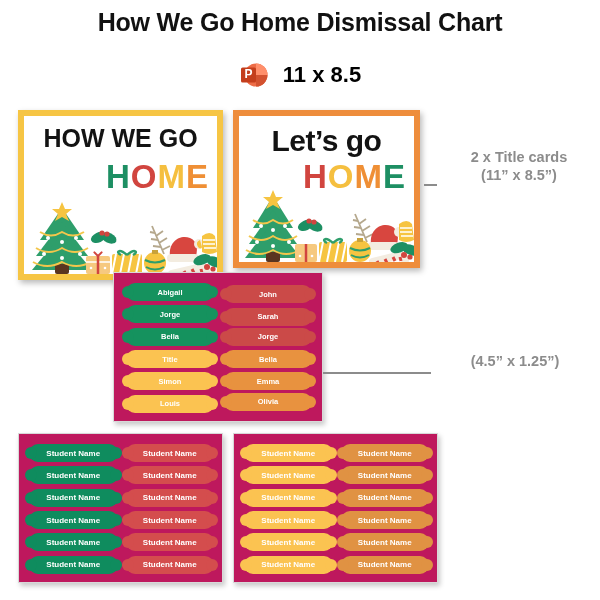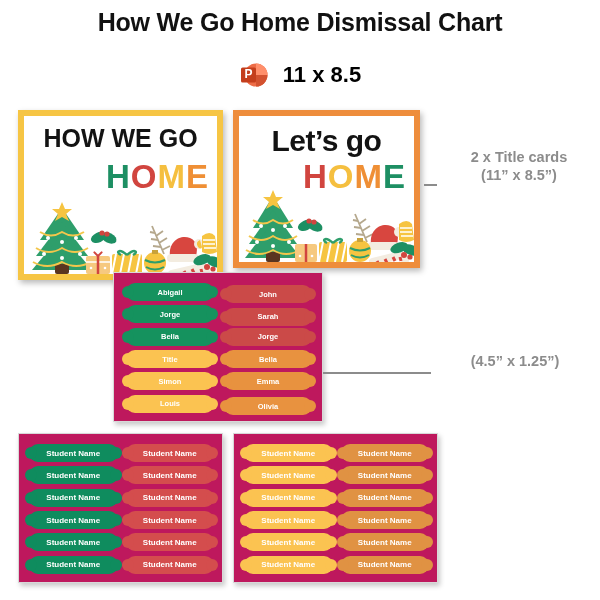--- a/index.html
+++ b/index.html
@@ -289,21 +289,21 @@
         </div>
         <div style="display: flex; align-items: center;">
           <div class="pill" style="background: rgb(251, 195, 81); font-size: 7.5px; height: 18px; width: 100%;">Simon</div>
         </div>
         <div style="display: flex; align-items: center;">
           <div class="pill" style="background: rgb(232, 146, 63); font-size: 7.5px; height: 18px; width: 100%;">Emma</div>
         </div>
         <div style="display: flex; align-items: center;">
           <div class="pill" style="background: rgb(251, 195, 81); font-size: 7.5px; height: 18px; width: 100%;">Louis</div>
         </div>
-        <div style="display: flex; align-items: flex-end;">
+        <div style="display: flex; align-items: flex-start;">
           <div class="pill" style="background: rgb(232, 146, 63); font-size: 7.5px; height: 18px; width: 100%;">Olivia</div>
         </div>
       </div>
   </div>
 
   <div class="leader" style="left:323px;top:372px;width:108px;height:2px;"></div>
   <div class="anno" style="left:432px;top:352px;width:166px;">
     <span class="l2">(4.5” x 1.25”)</span>
   </div>
 

